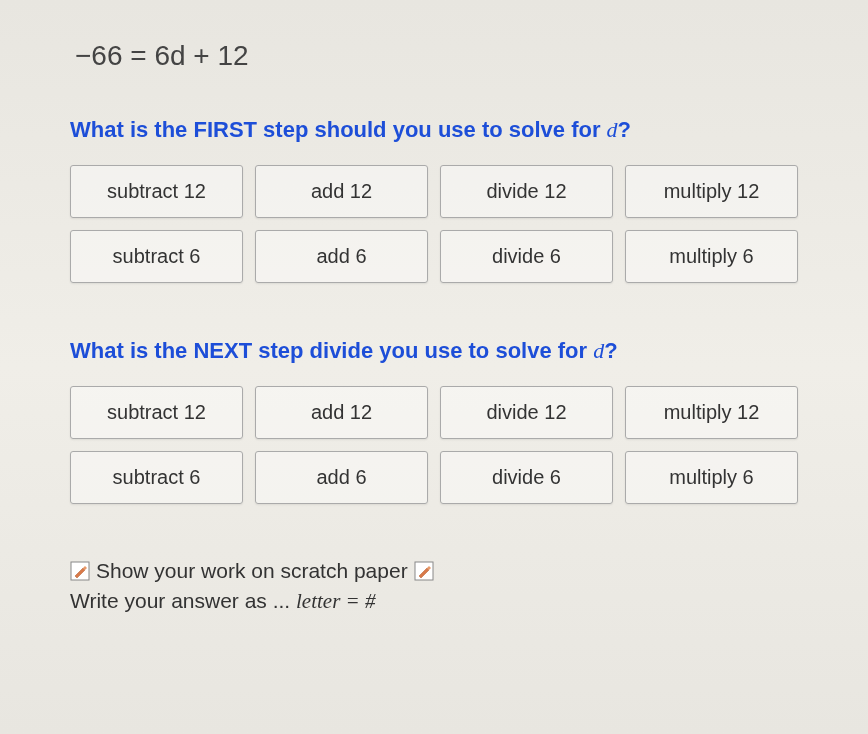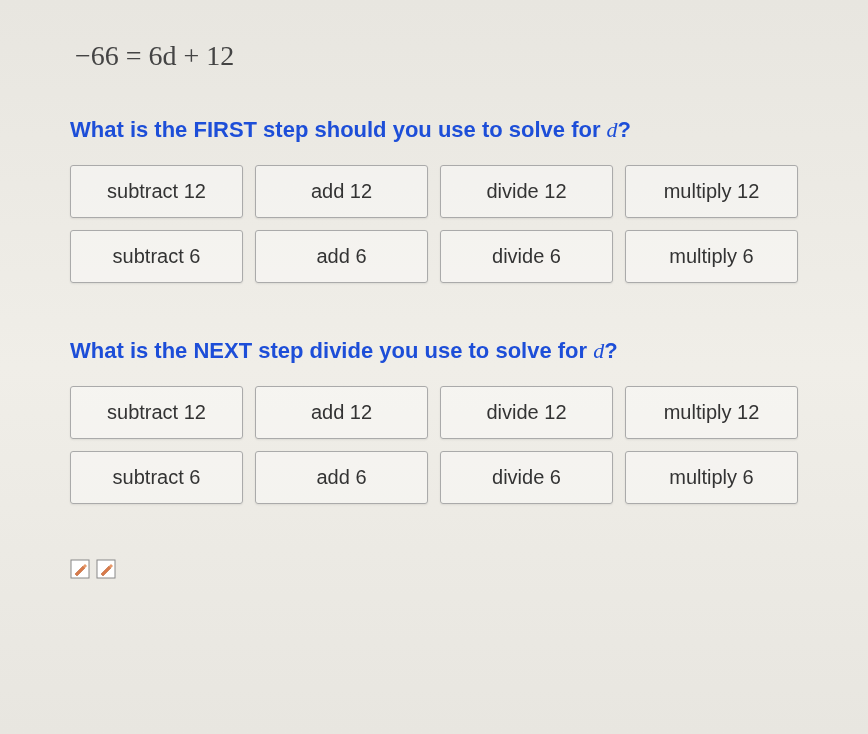--- a/index.html
+++ b/index.html
@@ -7,21 +7,21 @@
     width: 868px;
     height: 734px;
     background: linear-gradient(to bottom, #e8e6e0 0%, #f0eee8 50%, #e8e6e0 100%);
     font-family: Arial, Helvetica, sans-serif;
     color: #333;
     padding: 40px 70px 30px 70px;
     position: relative;
     overflow: hidden;
   }
   .equation {
-    font-family: Liberation Serif, serif;
+    font-family: Liberation Sans, sans-serif;
     font-size: 28px;
     color: #444;
     margin-bottom: 45px;
     margin-left: 5px;
   }
   .question {
     font-size: 22px;
     font-weight: bold;
     color: #1d4ed8;
     margin-bottom: 22px;
@@ -108,21 +108,25 @@
 
 <div class="instructions">
   <div class="line1">
     <span class="pencil-icon">
       <svg viewBox="0 0 20 20" width="20" height="20">
         <rect x="1" y="1" width="18" height="18" fill="#fff" stroke="#888" stroke-width="1"></rect>
         <path d="M5 15 L13 7 L15 9 L7 17 Z" fill="#d97a4a" stroke="#b05a2a" stroke-width="0.5"></path>
         <path d="M13 7 L15 5 L17 7 L15 9 Z" fill="#e89a6a"></path>
       </svg>
     </span>
+    <span>Show your work on scratch paper</span>
     <span class="pencil-icon">
       <svg viewBox="0 0 20 20" width="20" height="20">
         <rect x="1" y="1" width="18" height="18" fill="#fff" stroke="#888" stroke-width="1"></rect>
         <path d="M5 15 L13 7 L15 9 L7 17 Z" fill="#d97a4a" stroke="#b05a2a" stroke-width="0.5"></path>
         <path d="M13 7 L15 5 L17 7 L15 9 Z" fill="#e89a6a"></path>
       </svg>
     </span>
   </div>
+  <div>
+    <span>Write your answer as ... </span><span class="letter">letter = #</span>
+  </div>
 </div>
 
 </body></html>

